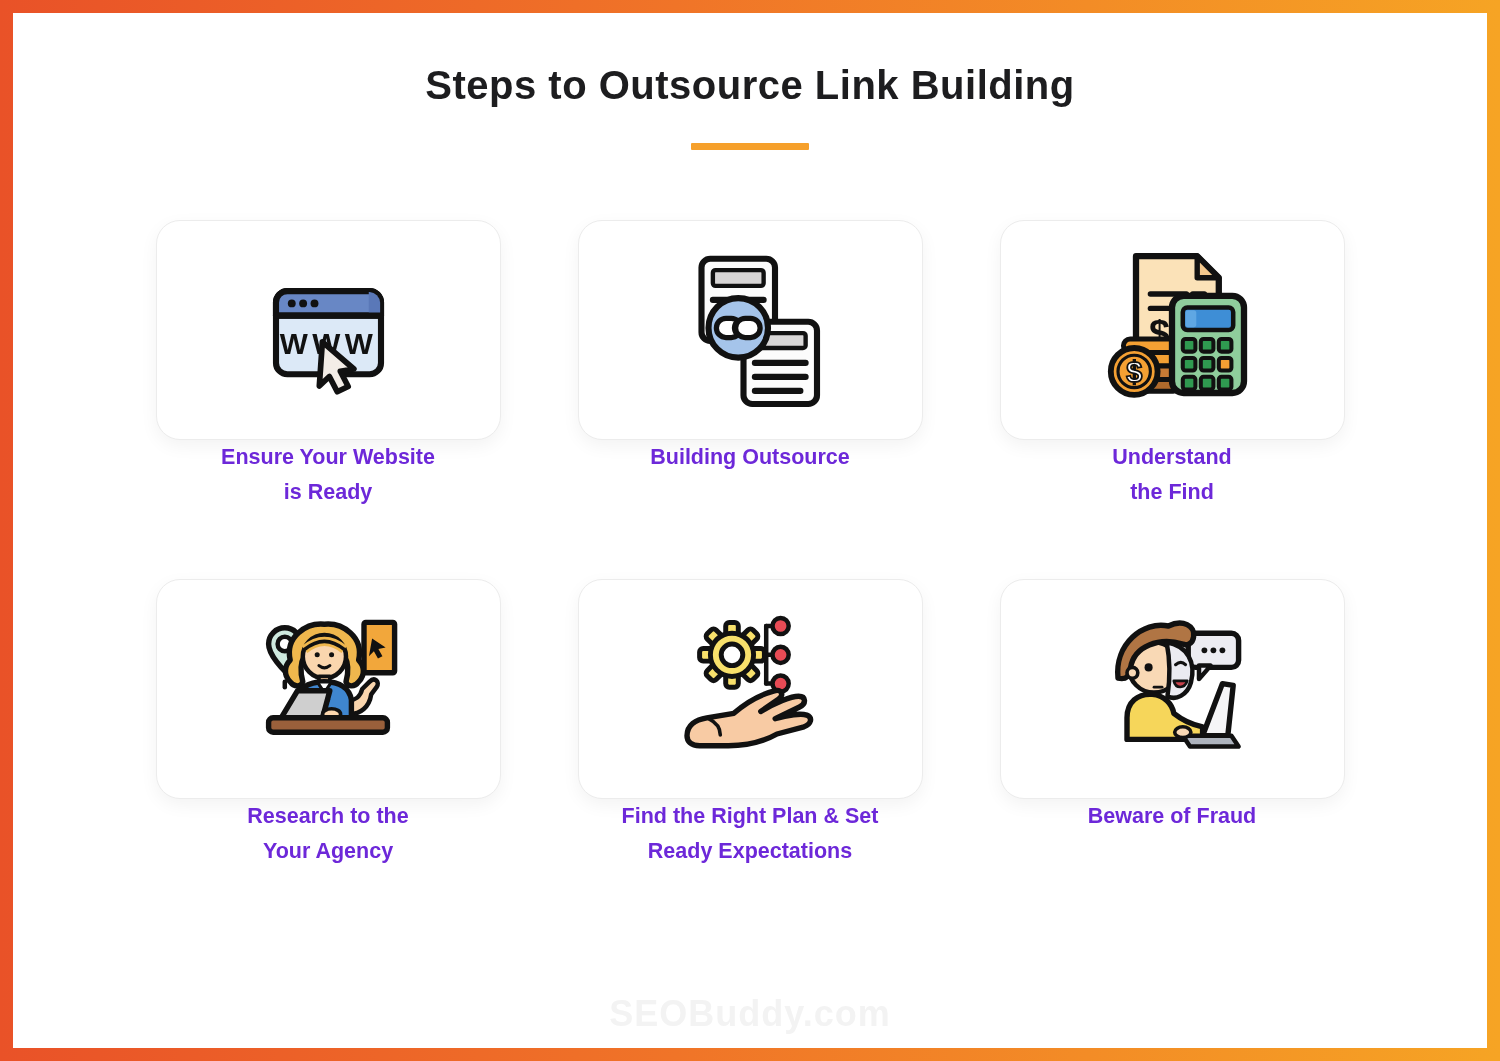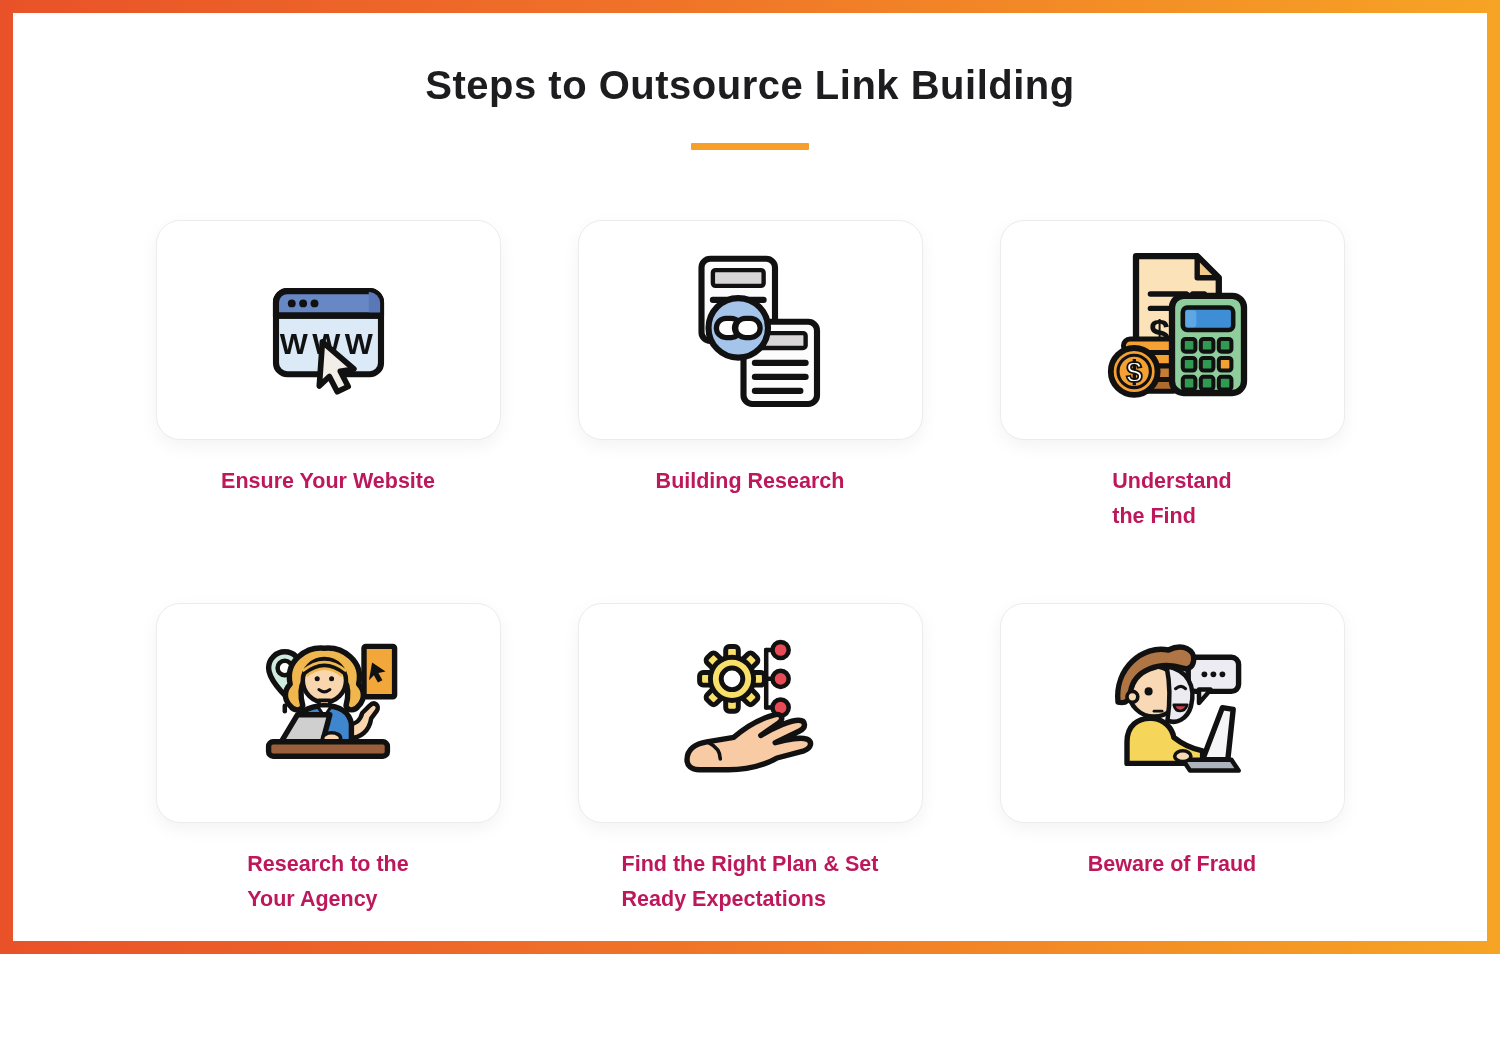--- a/index.html
+++ b/index.html
@@ -2,21 +2,21 @@
 <html><head>
 <meta charset="utf-8">
 <style>
   * { margin: 0; padding: 0; box-sizing: border-box; }
   html, body { width: 1500px; height: 1061px; }
   body {
     font-family: "Liberation Sans", "DejaVu Sans", sans-serif;
     background: #ffffff;
   }
   .frame {
-    width: 1500px; height: 954px;
+    width: 1500px; height: 1061px;
     padding: 13px;
     background: linear-gradient(90deg, #E95228 0%, #F07428 45%, #F6A424 100%);
   }
   .inner {
     position: relative;
     width: 100%; height: 100%;
     background: #ffffff;
     overflow: hidden;
   }
   .page-title {
@@ -52,25 +52,25 @@
     background: #ffffff;
     border: 1px solid #ececec;
     border-radius: 24px;
     box-shadow: 0 6px 18px rgba(0,0,0,0.05);
     display: flex;
     align-items: center;
     justify-content: center;
   }
   .step-card svg { display: block; }
   .step-label {
-    margin-top: 24px;
+    text-align: center;
     font-size: 21.5px;
     line-height: 35px;
     font-weight: bold;
-    color: #be185d;
+    color: #6d28d9;
   }
   .watermark {
     position: absolute;
     left: 0; right: 0;
     top: 980px;
     text-align: center;
     font-size: 36px;
     font-weight: bold;
     letter-spacing: 1px;
     color: #f3f3f3;
@@ -98,20 +98,21 @@
             <line x1="40" y1="83" x2="160" y2="83" class="icon-outline" stroke-width="7"></line>
             <circle cx="58" cy="69" r="4.5" fill="#111"></circle>
             <circle cx="71" cy="69" r="4.5" fill="#111"></circle>
             <circle cx="84" cy="69" r="4.5" fill="#111"></circle>
             <text x="100" y="127" text-anchor="middle" font-family="Liberation Sans, sans-serif" font-size="34" font-weight="bold" letter-spacing="5" fill="#111">WWW</text>
             <path d="M93,113 l36,31 -15.5,2.5 9,17.5 -12.5,6 -9,-17.5 -11.5,11 Z" fill="#F3EDE7" class="icon-outline" stroke-width="6.5"></path>
           </svg>
         </div>
         <div class="step-label">
           <div>Ensure Your Website</div>
+          <div>is Ready</div>
         </div>
       </div>
 
       <div class="step-cell">
         <div class="step-card">
           <svg width="175" height="175" viewBox="0 0 200 200">
             <rect x="44" y="18" width="84" height="94" rx="10" fill="#FCFCFC" class="icon-outline" stroke-width="7"></rect>
             <rect x="57" y="31" width="58" height="18" rx="3" fill="#D8D6D6" class="icon-outline" stroke-width="5"></rect>
             <line x1="57" y1="65" x2="115" y2="65" class="icon-outline" stroke-width="7"></line>
             <line x1="57" y1="81" x2="109" y2="81" class="icon-outline" stroke-width="7"></line>
@@ -121,21 +122,21 @@
             <line x1="105" y1="137" x2="163" y2="137" class="icon-outline" stroke-width="7"></line>
             <line x1="105" y1="153" x2="163" y2="153" class="icon-outline" stroke-width="7"></line>
             <line x1="105" y1="169" x2="157" y2="169" class="icon-outline" stroke-width="7"></line>
             <circle cx="86" cy="97" r="34" fill="#A5C4EA" class="icon-outline" stroke-width="7"></circle>
             <rect x="61" y="86" width="28" height="22" rx="11" fill="#FFFFFF" class="icon-outline" stroke-width="6"></rect>
             <rect x="83" y="86" width="28" height="22" rx="11" fill="#FFFFFF" class="icon-outline" stroke-width="6"></rect>
             <path d="M83,92 a11,11 0 0 0 0,10" fill="none" class="icon-outline" stroke-width="6"></path>
           </svg>
         </div>
         <div class="step-label">
-          <div>Building Research</div>
+          <div>Building Outsource</div>
         </div>
       </div>
 
       <div class="step-cell">
         <div class="step-card">
           <svg width="180" height="180" viewBox="0 0 200 200">
             <path d="M60,18 H128 L152,42 V150 H60 Z" fill="#FBE2B8" class="icon-outline" stroke-width="7"></path>
             <path d="M128,18 V42 H152 Z" fill="#F3C88D" class="icon-outline" stroke-width="6"></path>
             <line x1="76" y1="60" x2="116" y2="60" class="icon-outline" stroke-width="6"></line>
             <line x1="123" y1="60" x2="136" y2="60" class="icon-outline" stroke-width="6"></line>

